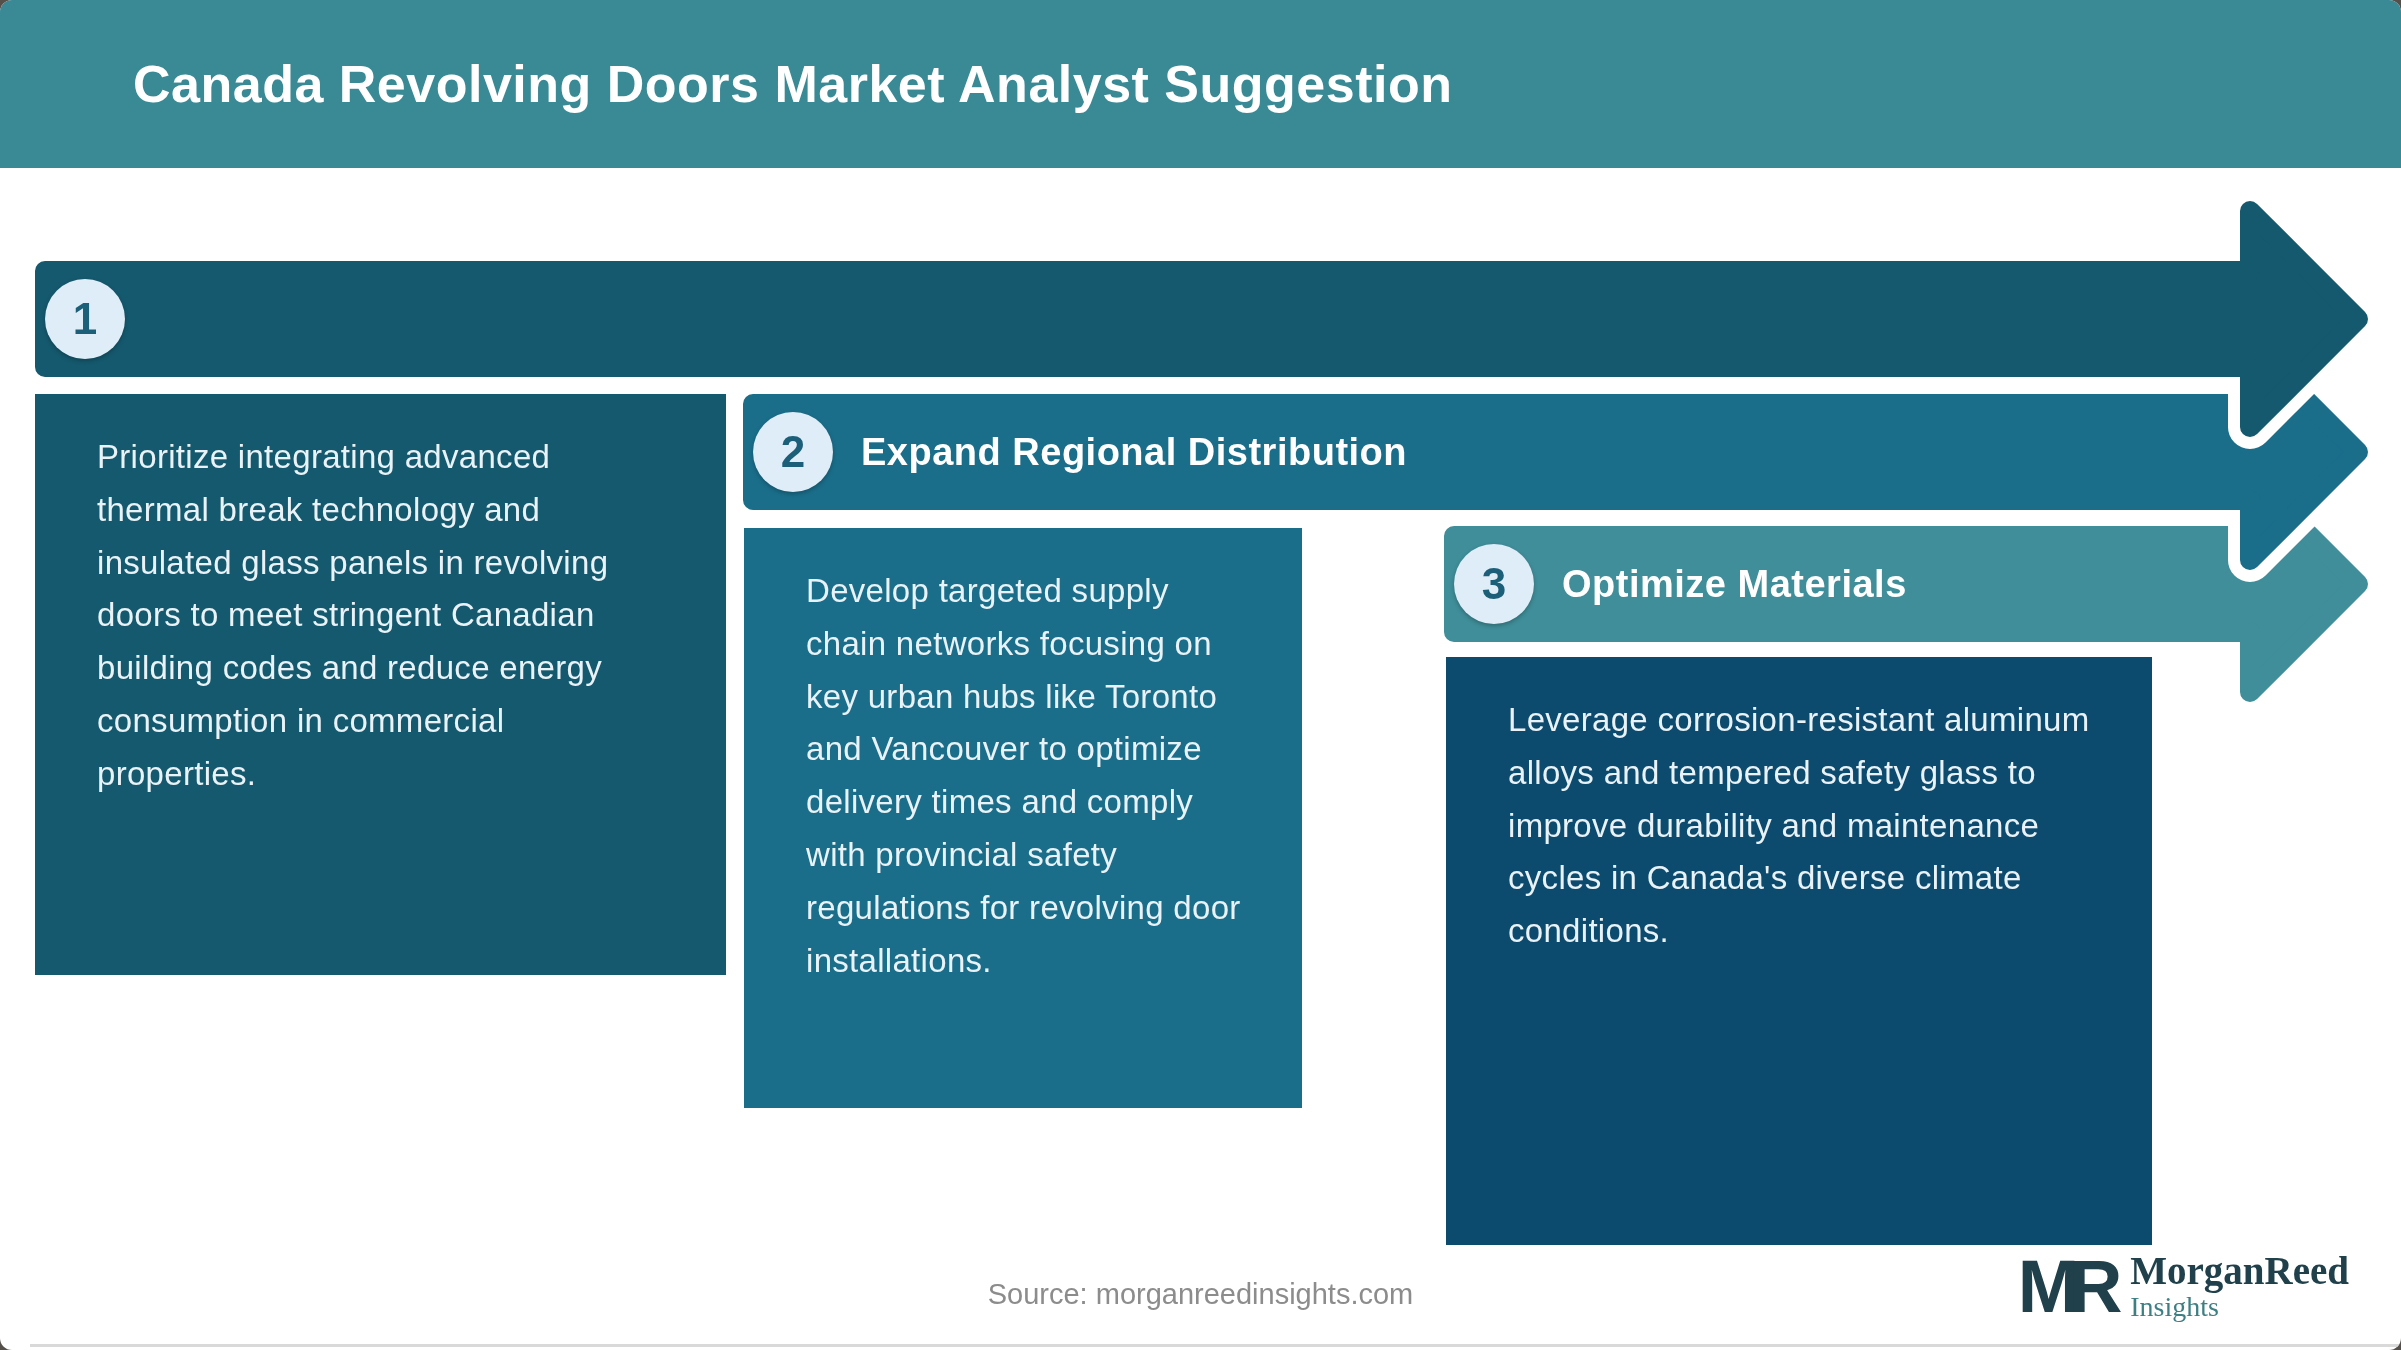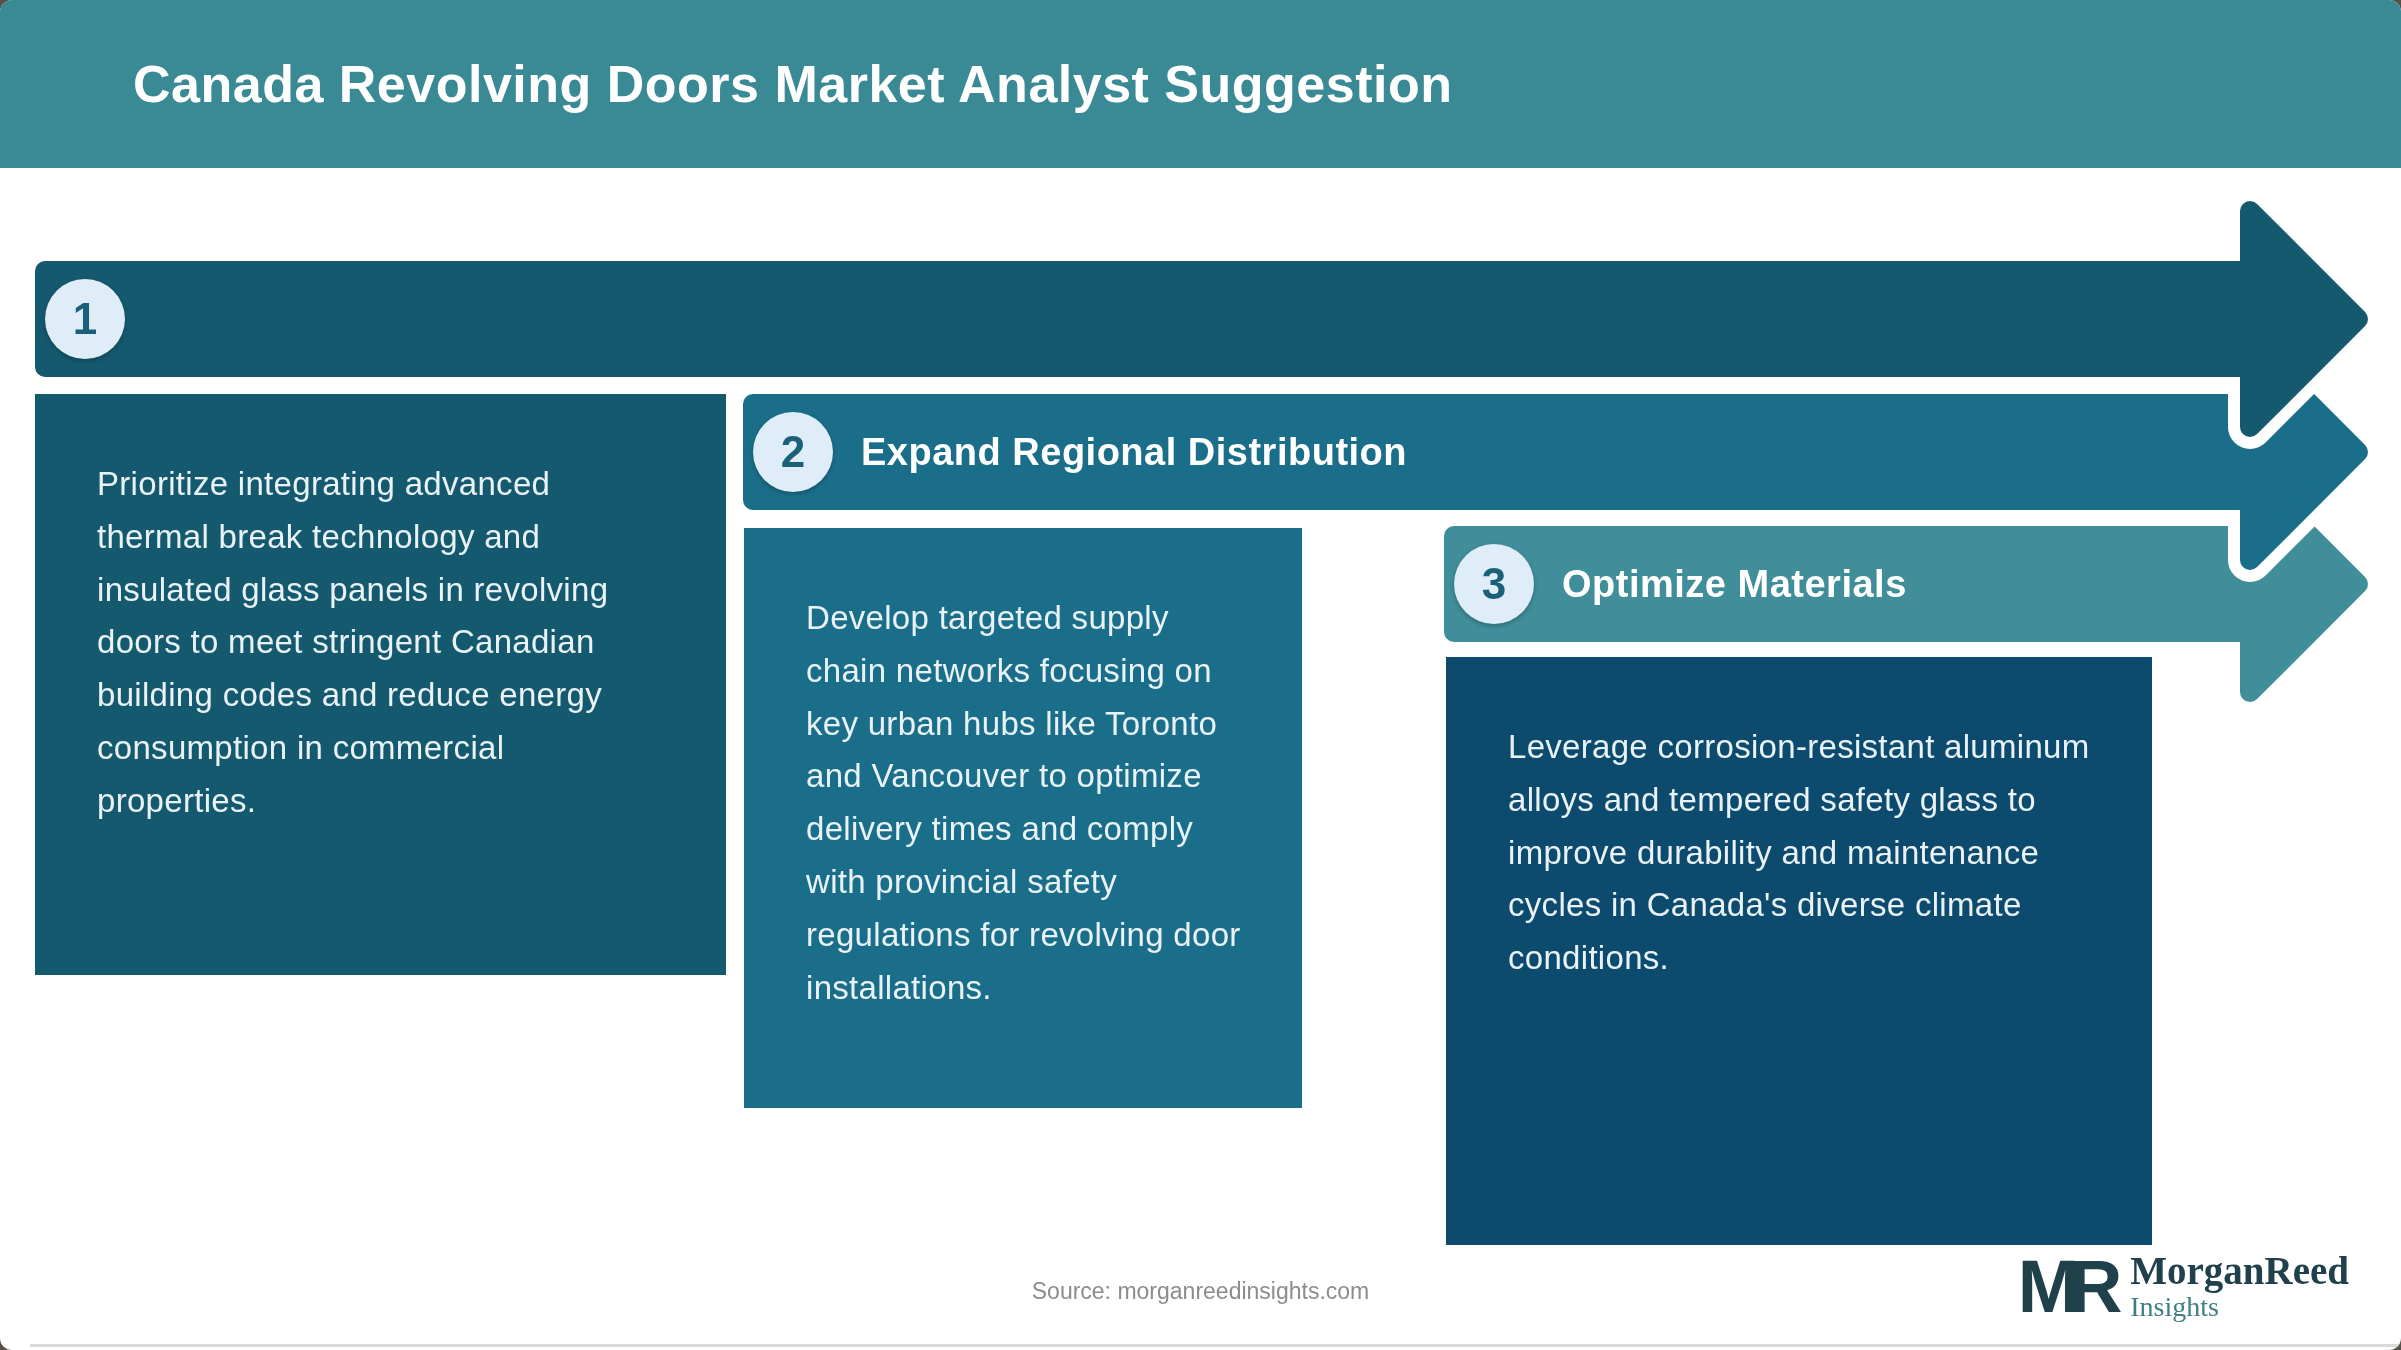--- a/index.html
+++ b/index.html
@@ -63,37 +63,37 @@
     color: #ffffff;
     font-size: 38px;
     font-weight: 700;
     letter-spacing: 0.5px;
     white-space: nowrap;
   }
 
   
   .card {
     position: absolute;
-    padding: 64px 55px 40px 62px;
+    padding: 37px 55px 40px 62px;
   }
   .card p {
     color: #e9f3f7;
     font-size: 33px;
     line-height: 1.60;
     letter-spacing: 0.3px;
     font-weight: 400;
   }
 
   
   .source-line {
     position: absolute;
     left: 0; top: 1278px;
     width: 100%;
     text-align: center;
-    font-size: 23px;
+    font-size: 29px;
     color: #8c8c8c;
   }
 
   .bottom-rule {
     position: absolute;
     left: 30px; right: 0;
     top: 1344px;
     height: 3px;
     background: #d9d9d9;
   }

